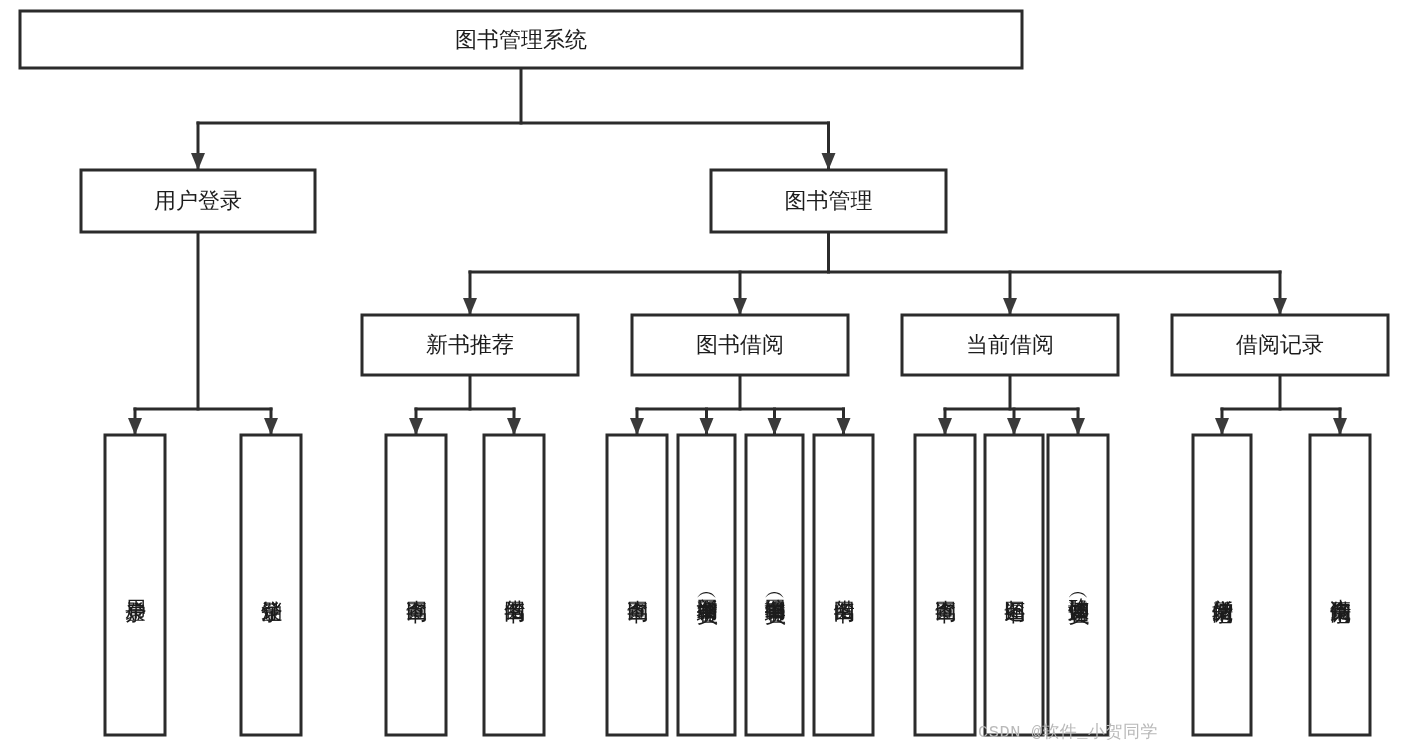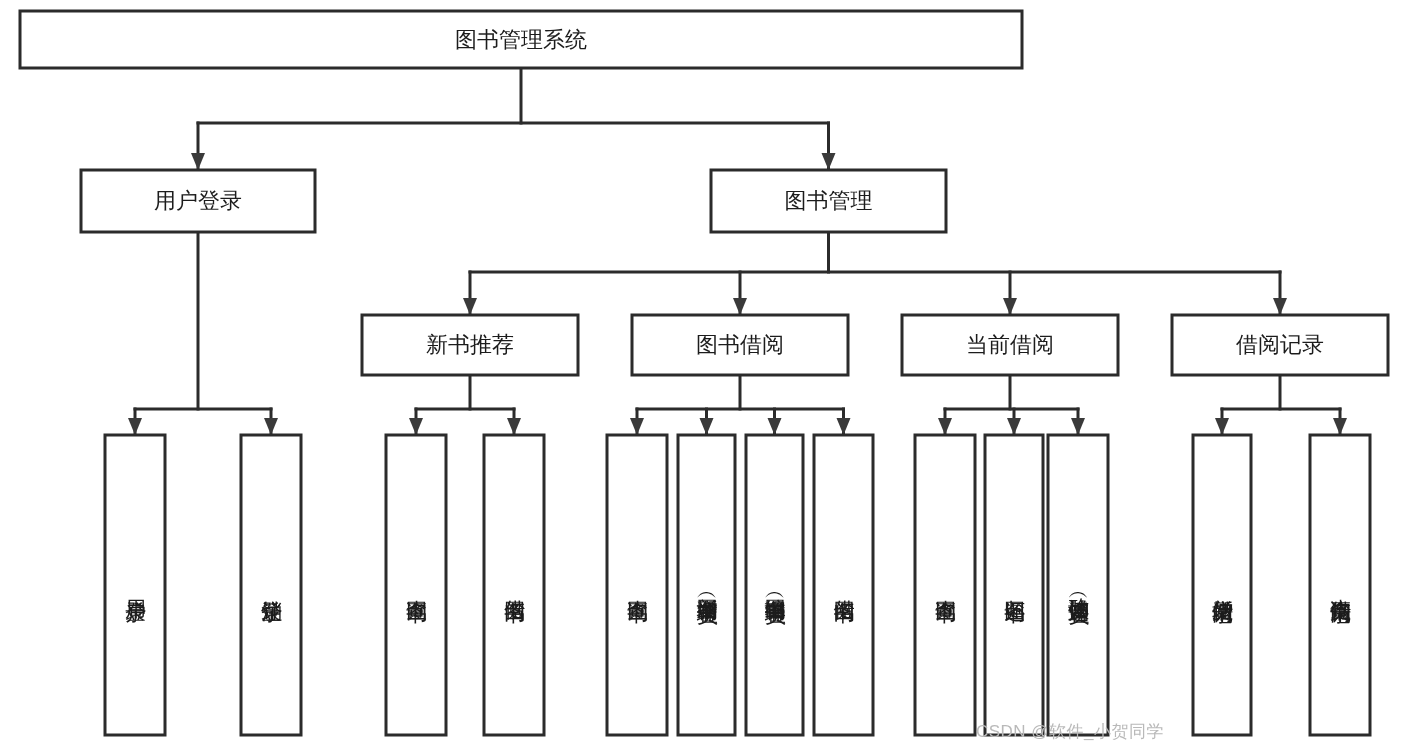--- a/index.html
+++ b/index.html
@@ -58,23 +58,23 @@
     font-family: "DejaVu Sans", "Liberation Sans", sans-serif;
     font-size: 21px;
     line-height: 1.12;
     color: #1c1c1c;
     letter-spacing: 1px;
     white-space: nowrap;
     pointer-events: none;
   }
   .watermark {
     position: absolute;
-    right: 8px;
+    right: 14px;
     bottom: 4px;
-    font-family: Liberation Sans, sans-serif;
+    font-family: Liberation Mono, monospace;
     font-size: 17px;
     color: #b9b9b9;
     letter-spacing: 0.5px;
     white-space: nowrap;
   }
 </style>
 </head>
 <body>
 
 <div id="diagram-root">

